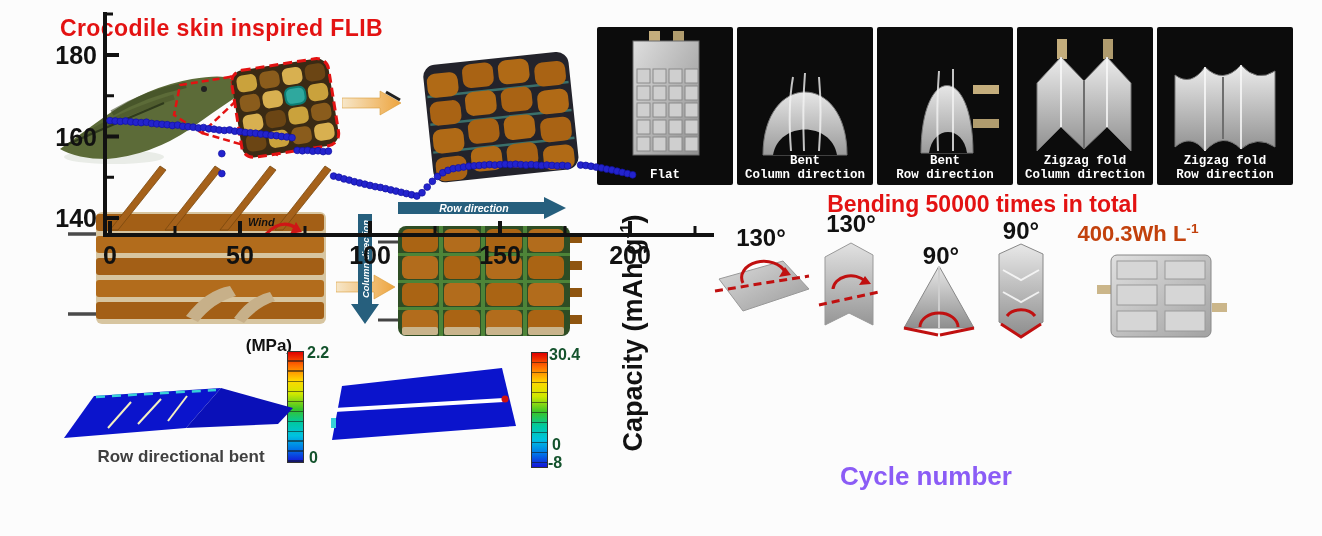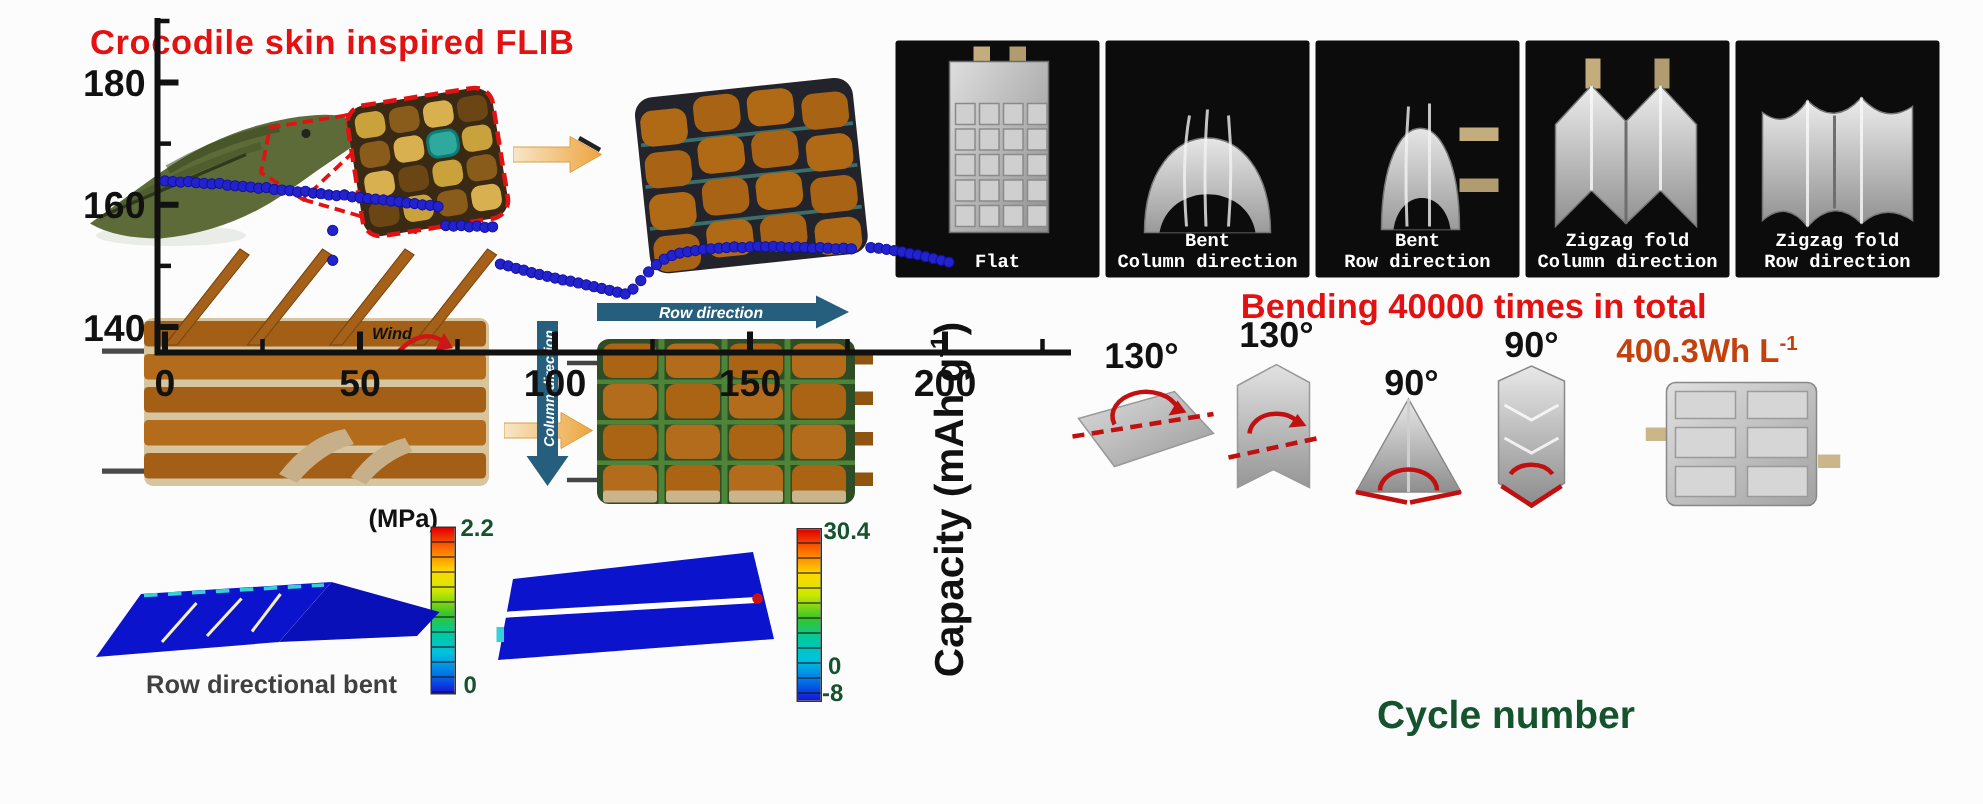--- a/index.html
+++ b/index.html
@@ -8,21 +8,21 @@
   svg text{font-family:"Liberation Sans",sans-serif;}
   #title{left:60px;top:15px;font-size:23px;font-weight:bold;color:#e31212;letter-spacing:.4px;}
   
   #strip{left:597px;top:27px;display:flex;gap:4px;}
   .pcell{width:136px;height:158px;background:#0c0c0c;position:relative;border-radius:2px;flex:none;}
   .plabel{position:absolute;left:0;right:0;bottom:3px;color:#fff;font-size:12.5px;font-weight:bold;text-align:center;line-height:1.12;font-family:Liberation Mono, monospace;}
   #banner{left:705px;top:191px;width:555px;text-align:center;font-size:23px;font-weight:bold;color:#e31212;}
   
   #ylabel{left:633px;top:333px;transform:translate(-50%,-50%) rotate(-90deg);font-size:27px;font-weight:bold;color:#111;white-space:nowrap;}
   #ylabel sup,#energy sup{font-size:.62em;}
-  #xlabel{left:840px;top:461px;width:250px;text-align:right;font-size:26px;font-weight:bold;color:#14532d;}
+  #xlabel{left:840px;top:461px;width:250px;text-align:left;font-size:26px;font-weight:bold;color:#8b5cf6;}
   .angle{font-size:24px;font-weight:bold;color:#111;text-align:center;}
   #energy{font-size:22px;font-weight:bold;color:#c2410c;text-align:center;}
   
   .stress-title{left:70px;top:336px;width:222px;font-size:17px;font-weight:bold;color:#111;text-align:right;line-height:1.2;}
   .cbar{width:15px;border:1px solid #333;background:linear-gradient(to bottom,#e10000 0%,#ff6a00 12%,#ffd800 26%,#cfe800 38%,#39c428 52%,#00c9a0 64%,#00c2e0 76%,#0078e8 88%,#1414d8 100%);}
   .cticks{position:absolute;left:0;top:0;width:100%;height:100%;background:repeating-linear-gradient(to bottom,transparent 0 8.5px,rgba(20,20,20,.55) 8.5px 10px);}
   .cbar-label{font-size:16px;font-weight:bold;color:#14532d;}
   .bent-label{font-size:17px;font-weight:bold;color:#404040;text-align:center;}
 </style>
 </head>
@@ -327,21 +327,21 @@
         <path d="M84,38 L84,122" stroke="#fafafa" stroke-width="2" opacity=".8"></path>
         <path d="M66,50 L66,112" stroke="#6e6e6e" stroke-width="2"></path>
       </svg>
       <div class="plabel">
           <div>Zigzag fold</div>
           <div>Row direction</div>
         </div>
     </div>
   </div>
 
-  <div id="banner" class="abs">Bending 40000 times in total</div>
+  <div id="banner" class="abs">Bending 50000 times in total</div>
 
   <svg id="chart" class="abs" width="722" height="326">
       <path d="M105,12 L105,235 L714,235" fill="none" stroke="#111" stroke-width="4"></path>
       <line x1="105" y1="14" x2="113" y2="14" stroke="#111" stroke-width="3"></line>
       <line x1="105" y1="218" x2="119" y2="218" stroke="#111" stroke-width="4"></line>
       <text x="97" y="227" text-anchor="end" font-size="25" font-weight="bold" fill="#111">140</text>
       <line x1="105" y1="136.5" x2="119" y2="136.5" stroke="#111" stroke-width="4"></line>
       <text x="97" y="145.5" text-anchor="end" font-size="25" font-weight="bold" fill="#111">160</text>
       <line x1="105" y1="55" x2="119" y2="55" stroke="#111" stroke-width="4"></line>
       <text x="97" y="64" text-anchor="end" font-size="25" font-weight="bold" fill="#111">180</text>

